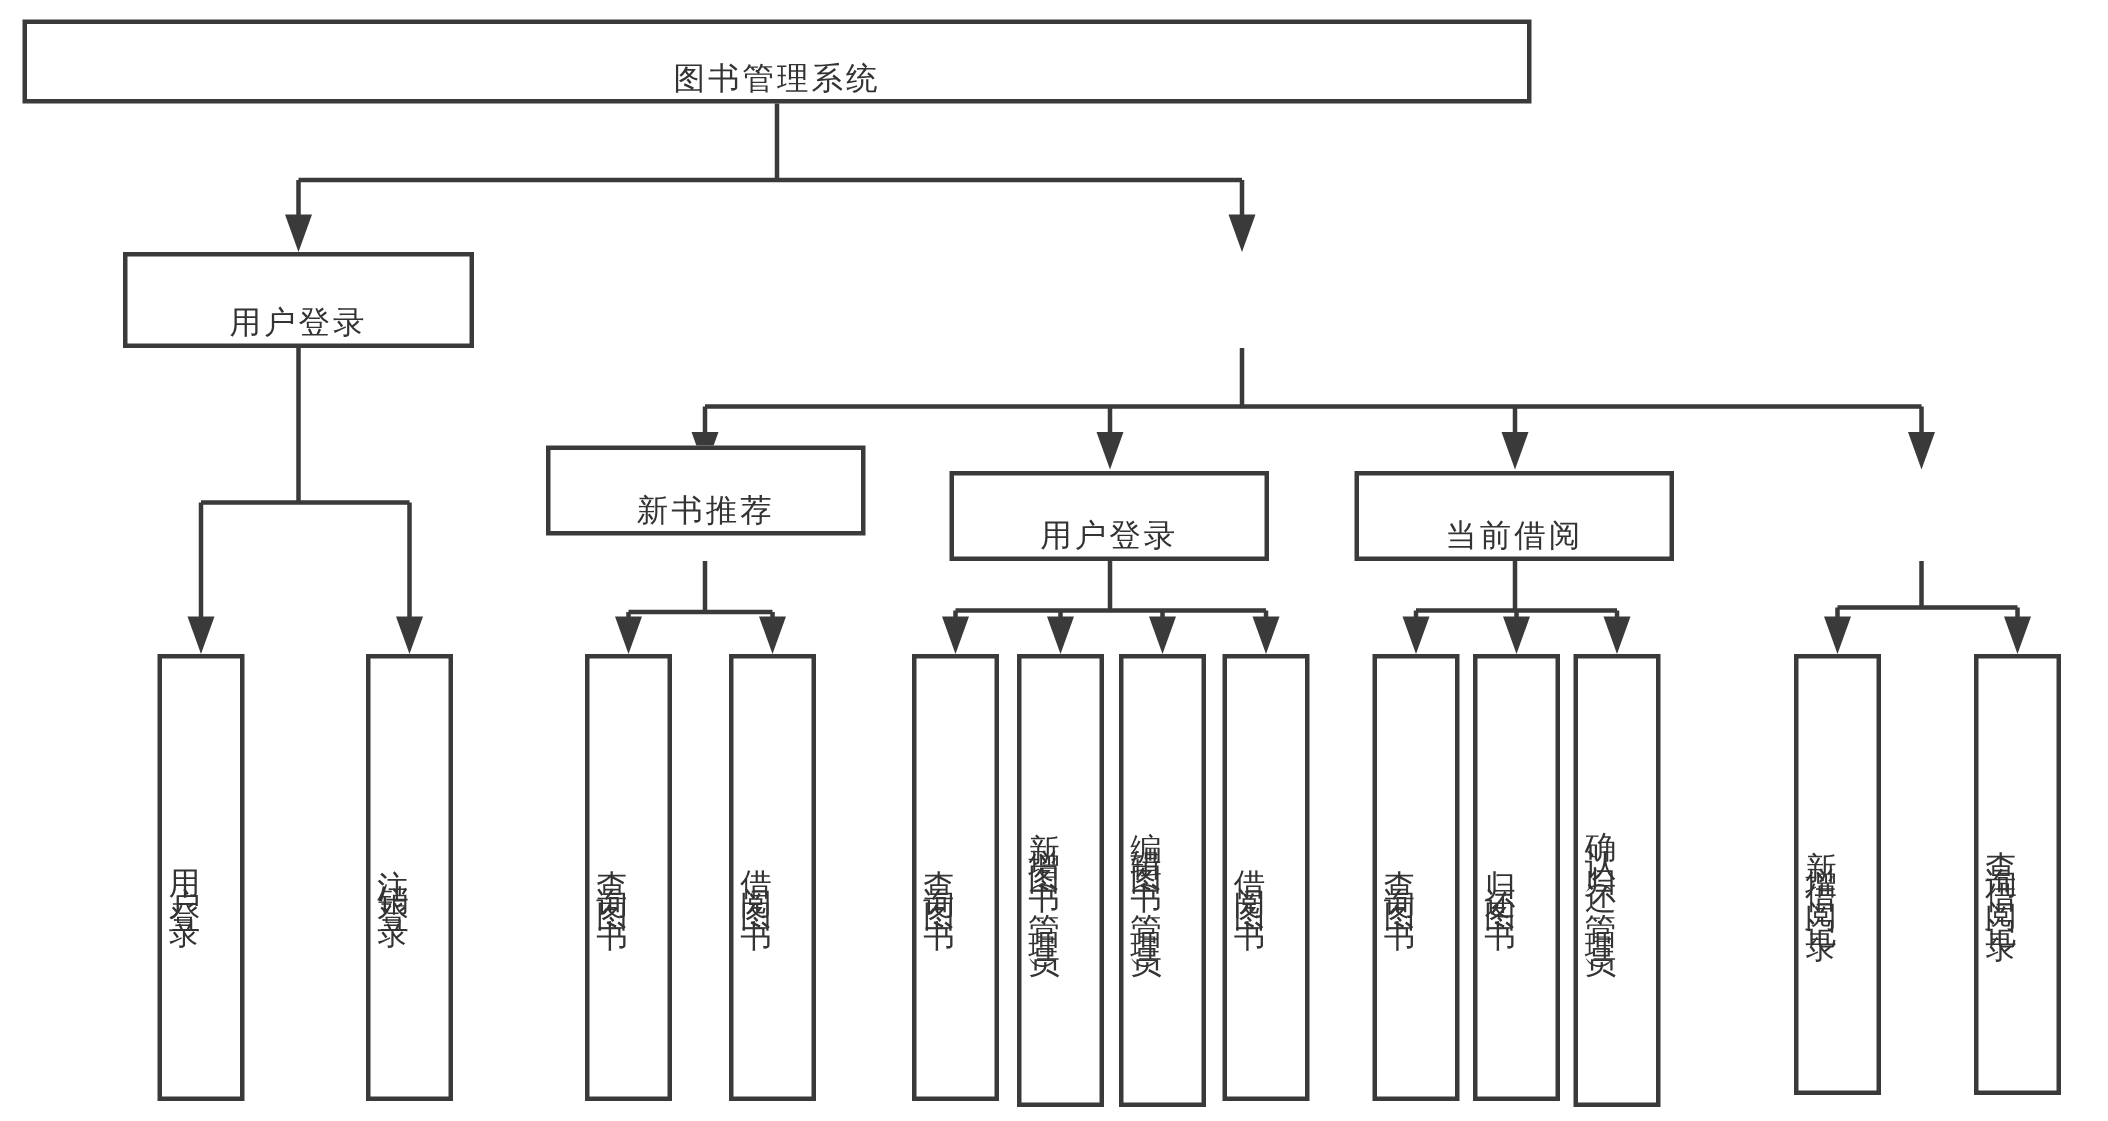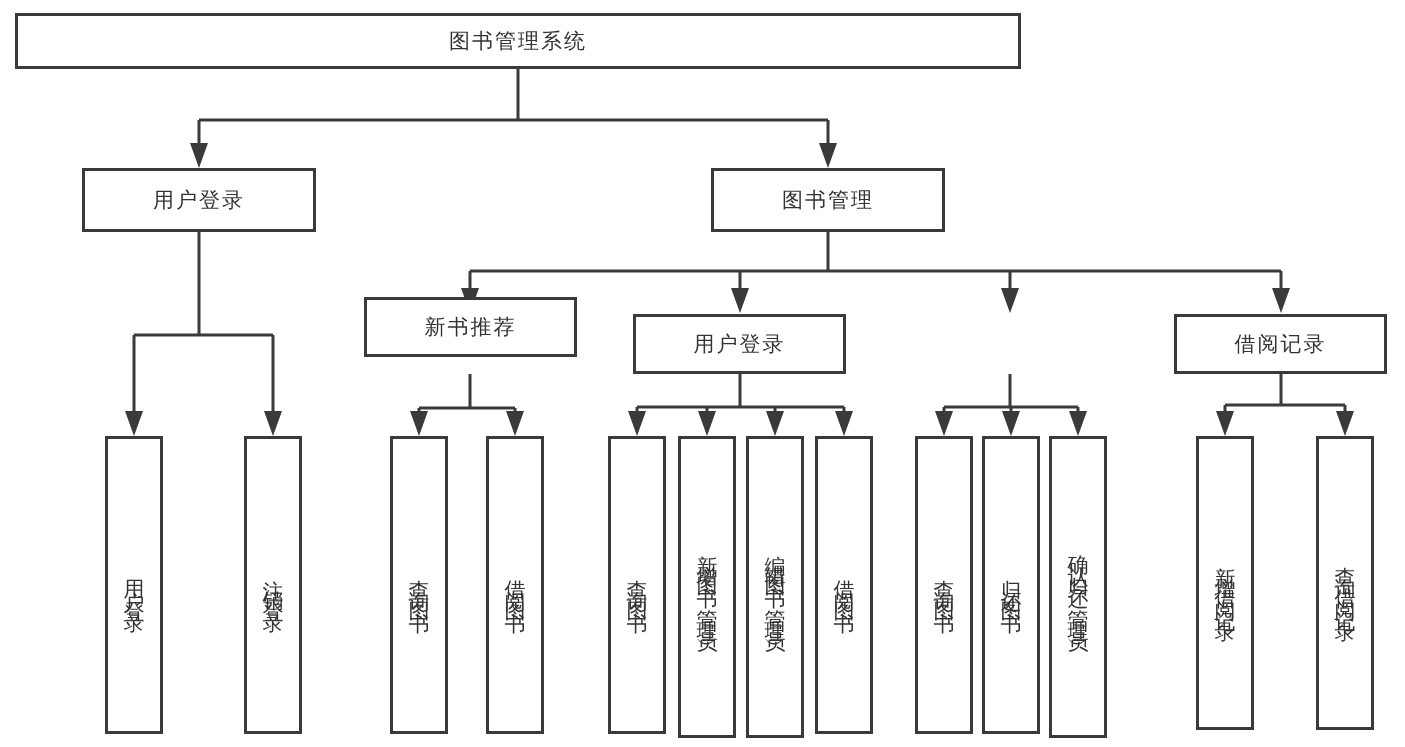--- a/index.html
+++ b/index.html
@@ -11,21 +11,21 @@
     font-family:"Liberation Sans","DejaVu Sans",sans-serif;
     overflow:hidden;
   }
   svg.connectors{position:absolute;left:0;top:0;width:1405px;height:747px;}
   .node{
     position:absolute;
     box-sizing:border-box;
     border:3px solid #3a3a3a;
     background:#ffffff;
     color:#333333;
-    display:flex;align-items:center;justify-content:center;
+    display:flex;align-items:flex-end;justify-content:center;
   }
   .node.h{font-size:21px;letter-spacing:2px;white-space:nowrap;}
   .node.v{
     font-size:21px;
     letter-spacing:11px;
     writing-mode:vertical-rl;
     text-orientation:mixed;
   }
   .watermark{
     position:absolute;
@@ -74,32 +74,29 @@
     </g>
   </svg>
 
   <div class="node h" style="left:15px;top:13px;width:1006px;height:56px">
     <span>图书管理系统</span>
   </div>
 
   <div class="node h" style="left:82px;top:168px;width:234px;height:64px">
     <span>用户登录</span>
   </div>
-  <div class="node h" style="left:711px;top:168px;width:234px;height:64px">
-    <span>图书管理</span>
-  </div>
 
   <div class="node h" style="left:364px;top:297px;width:213px;height:60px">
     <span>新书推荐</span>
   </div>
   <div class="node h" style="left:633px;top:314px;width:213px;height:60px">
     <span>用户登录</span>
   </div>
-  <div class="node h" style="left:1174px;top:314px;width:213px;height:60px">
-    <span>借阅记录</span>
+  <div class="node h" style="left:903px;top:314px;width:213px;height:60px">
+    <span>当前借阅</span>
   </div>
 
   <div class="node v" style="left:105px;top:436px;width:58px;height:298px">
     <span>用户登录</span>
   </div>
   <div class="node v" style="left:244px;top:436px;width:58px;height:298px">
     <span>注销登录</span>
   </div>
 
   <div class="node v" style="left:390px;top:436px;width:58px;height:298px">

